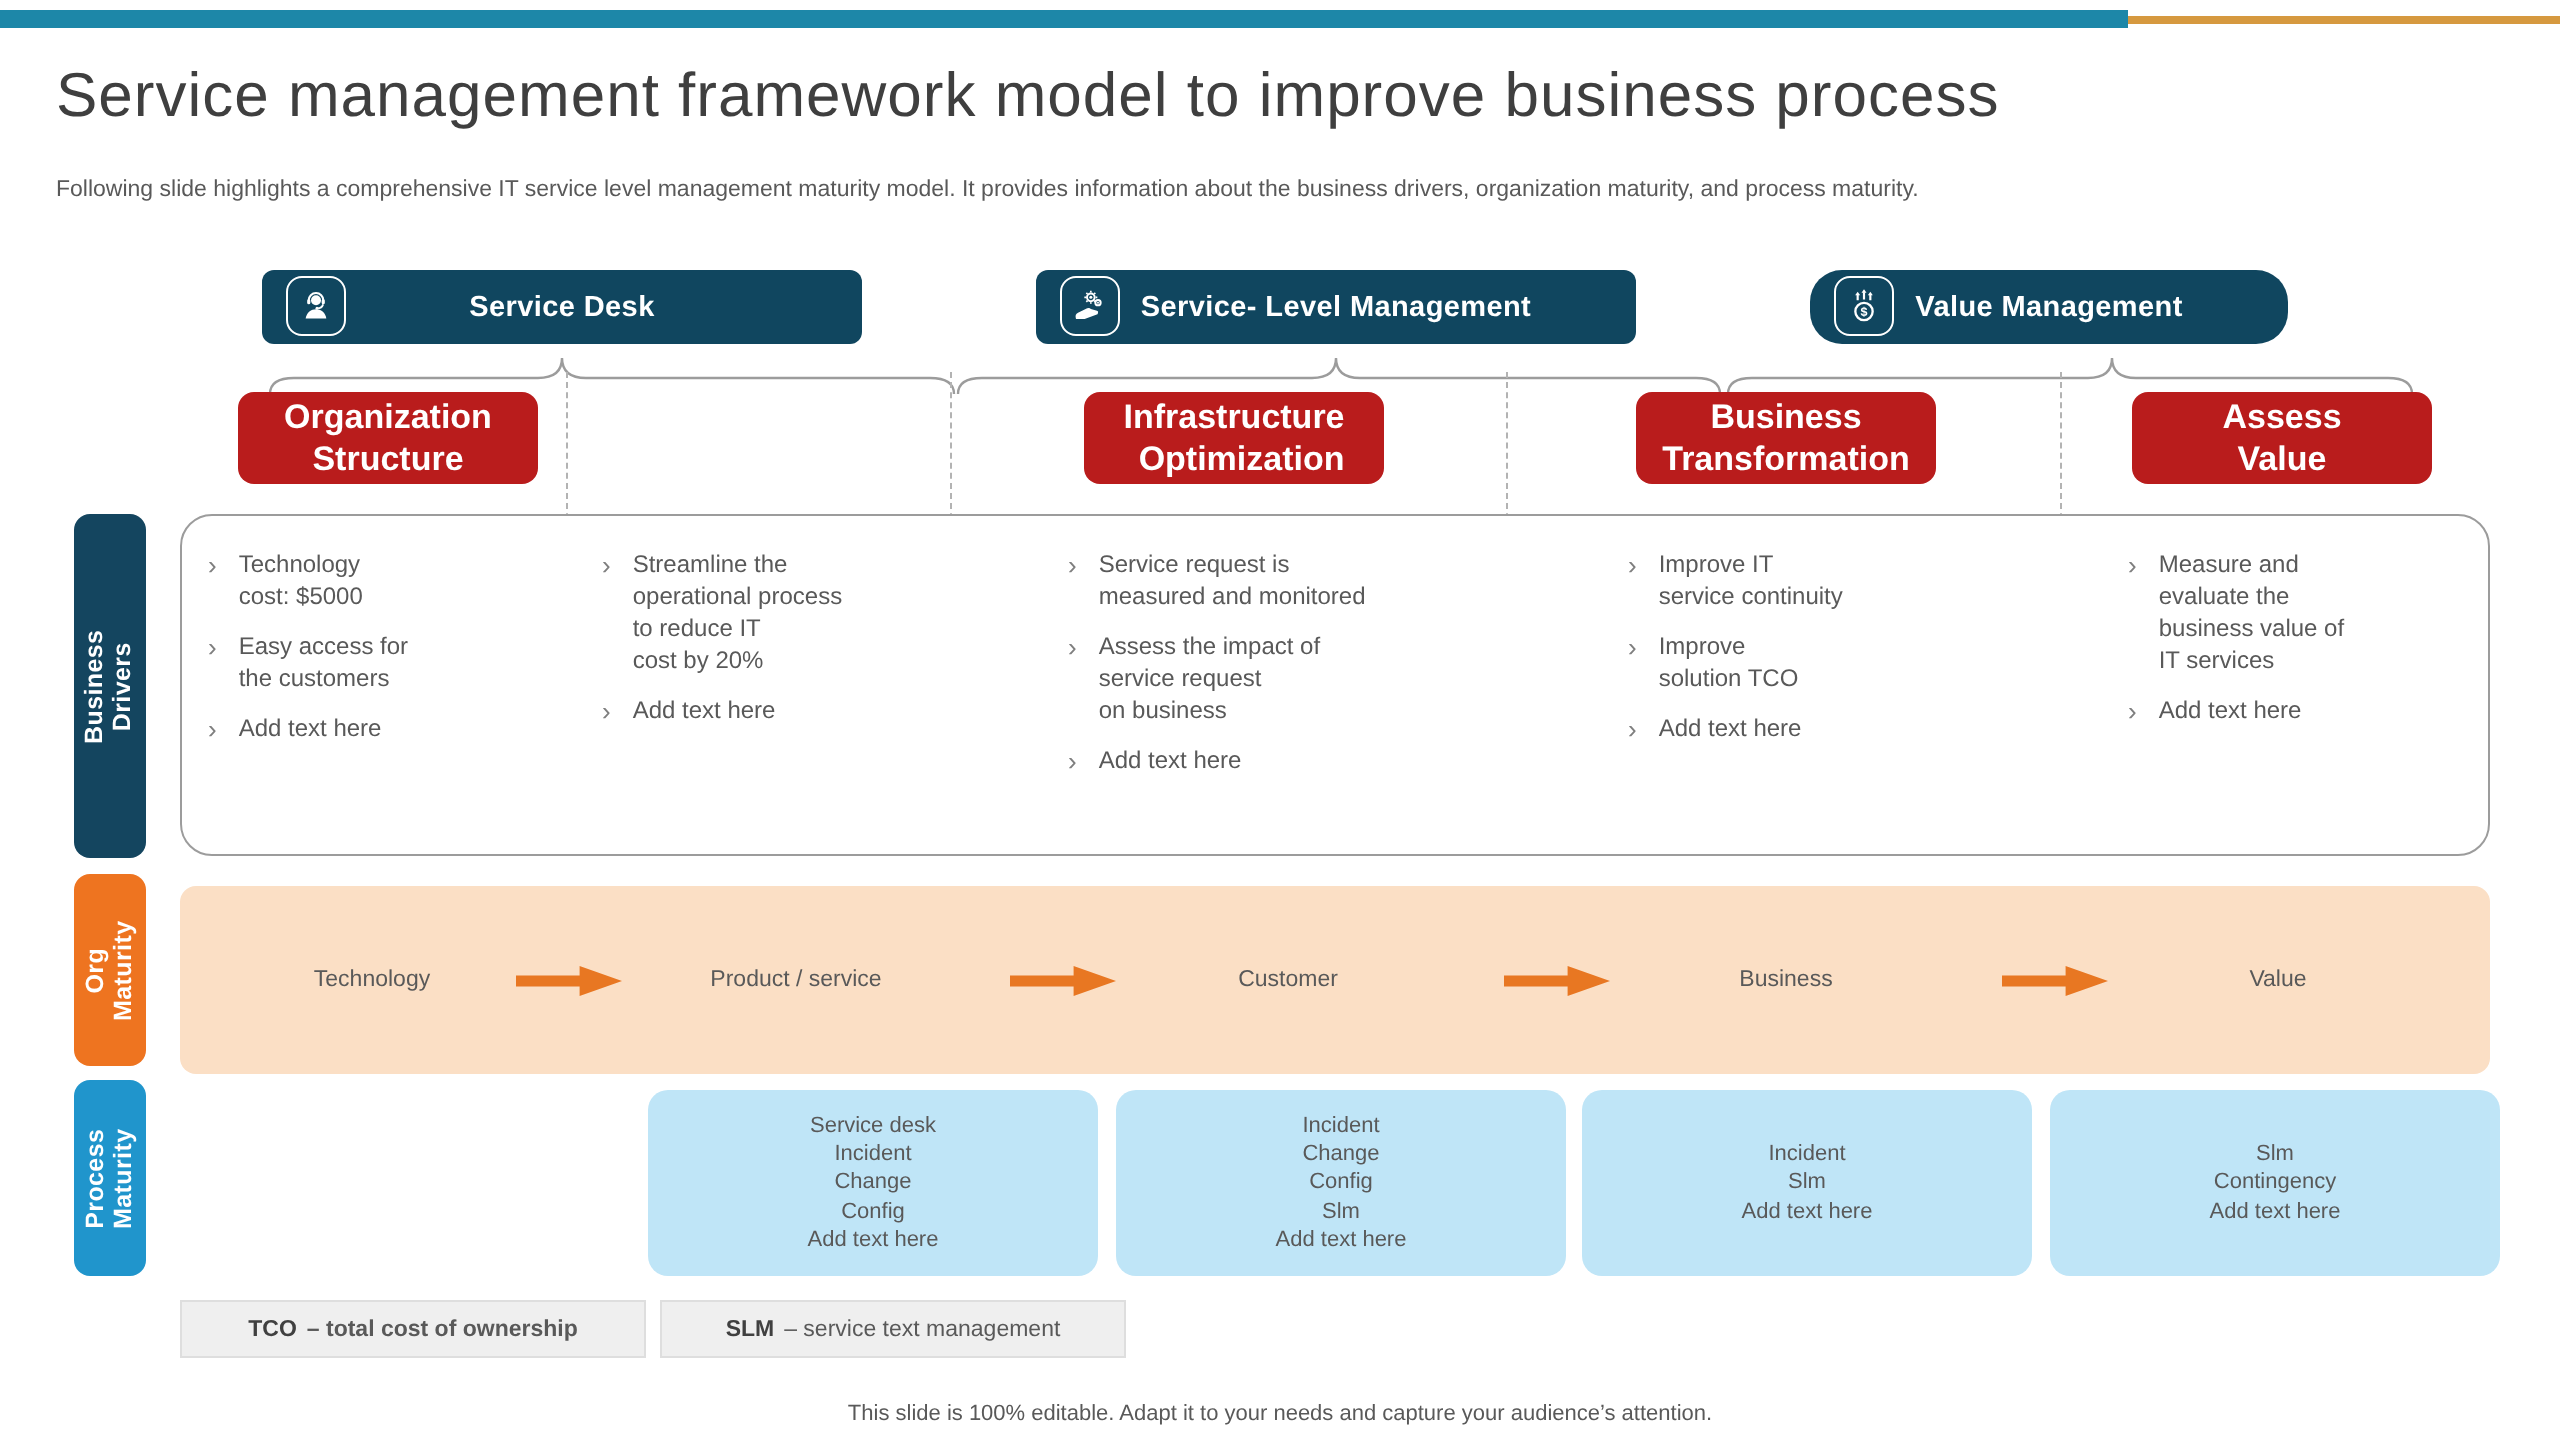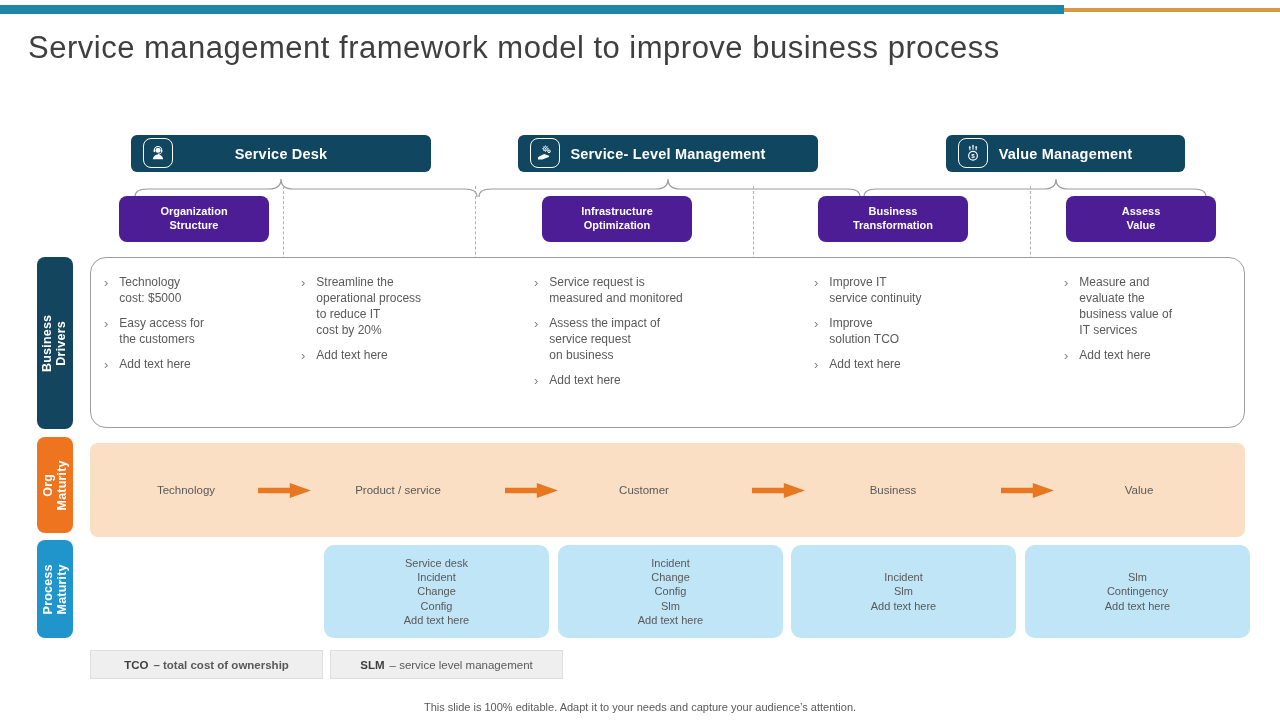--- a/index.html
+++ b/index.html
@@ -27,37 +27,37 @@
     position:absolute; inset:0; display:flex; align-items:center; justify-content:center;
     color:#fff; font-weight:bold; font-size:14.5px; letter-spacing:.2px;
   }
   .hdr-icon {
     position:absolute; left:12px; top:3px; width:30px; height:30px;
     border:1.5px solid #fff; border-radius:8px;
     display:flex; align-items:center; justify-content:center;
   }
   #hdr-0 { left:131px; width:300px; }
   #hdr-1 { left:518px; width:300px; }
-  #hdr-2 { left:946px; width:239px; }
+  #hdr-2 { left:905px; width:239px;border-radius:16px; }
 
   .braces { position:absolute; left:0; top:177px; width:1280px; height:22px; }
 
   .vsep {
     position:absolute; top:186px; height:240px; width:0;
     border-left:1px dashed #b3b3b3;
   }
 
   
   .stage {
-    position:absolute; top:196px; width:150px; height:46px; background:#4c1d95;
-    border-radius:8px; color:#fff; font-weight:bold; font-size:11px; line-height:1.25;
+    position:absolute; top:196px; width:150px; height:46px; background:#b91c1c;
+    border-radius:8px; color:#fff; font-weight:bold; font-size:17px; line-height:1.25;
     display:flex; align-items:center; justify-content:center; text-align:center;
     white-space:pre-line;
   }
-  #stage-0 { left:119px; } #stage-1 { left:294px; } #stage-2 { left:542px; }
+  #stage-0 { left:119px; } #stage-1 { left:294px; } #stage-2 { left:542px;text-align:right; }
   #stage-3 { left:818px; } #stage-4 { left:1066px; }
 
   
   .tab {
     position:absolute; left:37px; width:36px; border-radius:8px;
     display:flex; align-items:center; justify-content:center; overflow:visible;
   }
   .tab .vlabel {
     transform:rotate(-90deg); white-space:pre-line; text-align:center;
     color:#fff; font-weight:bold; font-size:12.5px; line-height:1.15; letter-spacing:.2px;
@@ -119,20 +119,21 @@
   }
 </style>
 </head>
 <body>
 
 <div id="slide">
   <div class="bar-teal"></div>
   <div class="bar-gold"></div>
 
   <h1 class="title">Service management framework model to improve business process</h1>
+  <p class="subtitle">Following slide highlights a comprehensive IT service level management maturity model. It provides information about the business drivers, organization maturity, and process maturity.</p>
 
   <div class="hdr" id="hdr-0">
     <span class="hdr-icon">
       <svg viewBox="0 0 24 24" width="20" height="20">
         <circle cx="12" cy="8.6" r="3" fill="#fff"></circle>
         <path d="M5.8 19.5c.6-3.8 3.3-5.6 6.2-5.6s5.6 1.8 6.2 5.6z" fill="#fff"></path>
         <path d="M7.6 8.6a4.4 4.4 0 0 1 8.8 0" fill="none" stroke="#fff" stroke-width="1.3"></path>
         <rect x="6.7" y="7.9" width="1.9" height="3.1" rx=".95" fill="#fff"></rect>
         <rect x="15.4" y="7.9" width="1.9" height="3.1" rx=".95" fill="#fff"></rect>
         <path d="M16.3 11a3.6 3.6 0 0 1-3.4 2.4" fill="none" stroke="#fff" stroke-width="1.1"></path>
@@ -303,17 +304,17 @@
   <div class="pbox" id="pbox-4">Slm
 Contingency
 Add text here</div>
 
   <div class="chip" id="chip-0">
     <b>TCO</b>
     <span>– total cost of ownership</span>
   </div>
   <div class="chip" id="chip-1">
     <b>SLM</b>
-    <span>– service level management</span>
+    <span>– service text management</span>
   </div>
 
   <p class="footer">This slide is 100% editable. Adapt it to your needs and capture your audience’s attention.</p>
 </div>
 
 </body></html>

